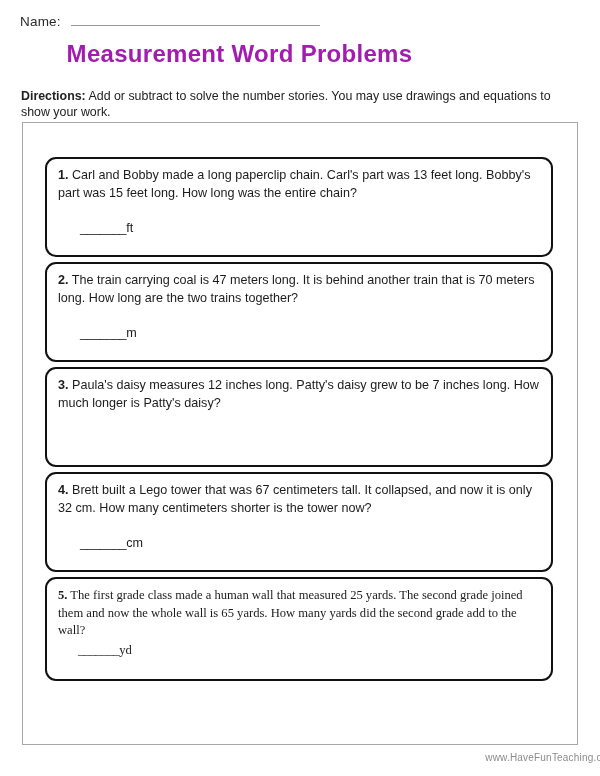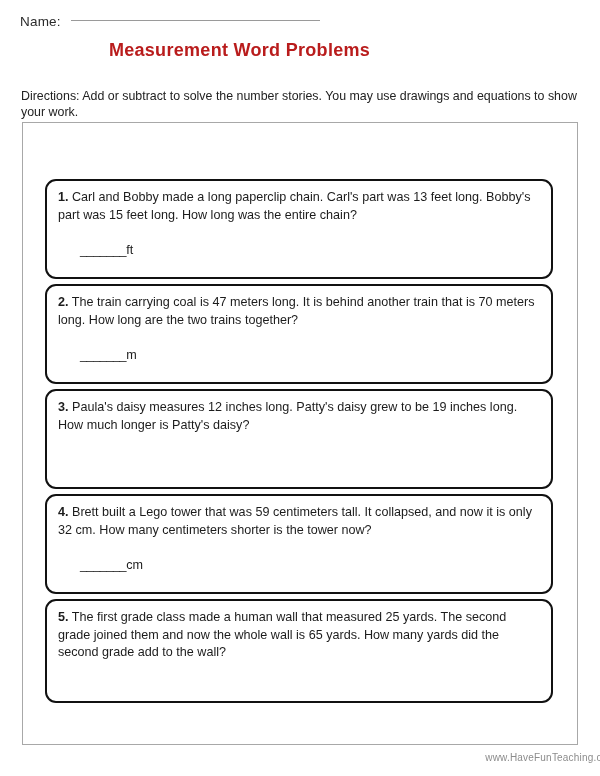--- a/index.html
+++ b/index.html
@@ -17,21 +17,21 @@
     overflow: hidden;
   }
 
   
   .name-row {
     position: absolute;
     left: 20px;
     top: 14px;
     width: 300px;
     display: flex;
-    align-items: center;
+    align-items: flex-end;
   }
   .name-label {
     font-size: 13.5px;
     letter-spacing: .2px;
     color: #2b2b2b;
     white-space: nowrap;
   }
   .name-line {
     flex: 1;
     margin-left: 10px;
@@ -40,71 +40,72 @@
     height: 1px;
   }
 
   
   .page-title {
     position: absolute;
     left: 0;
     top: 40px;
     width: 479px;
     text-align: center;
-    font-size: 18px;
+    font-size: 24px;
     font-weight: bold;
     letter-spacing: .3px;
-    color: #b91c1c;
+    color: #a21caf;
   }
 
   
   .directions {
     position: absolute;
     left: 21px;
     top: 88px;
     width: 558px;
     font-size: 12.4px;
     line-height: 16px;
     color: #222222;
   }
   .directions .d-label {
-    font-weight: normal;
+    font-weight: bold;
   }
 
   
   .sheet-frame {
     position: absolute;
     left: 22px;
     top: 122px;
     width: 556px;
     height: 623px;
     border: 1.2px solid #a8a8a8;
     box-sizing: border-box;
   }
 
   
   .problem-list {
     position: absolute;
     left: 45px;
-    top: 179px;
+    top: 157px;
     width: 446px;
   }
   .problem-box {
     position: relative;
     box-sizing: border-box;
     width: 508px;
     height: 100px;
     border: 2.6px solid #111111;
     border-radius: 11px;
     margin-bottom: 5px;
     padding: 8px 11px 0 11px;
     background: #ffffff;
   }
   .problem-box.tall {
     height: 104px;
+    font-family: Liberation Serif, serif;
   }
   .problem-text {
     font-size: 12.6px;
     line-height: 17.5px;
     color: #1c1c1c;
   }
   .problem-text .q-num {
     font-weight: bold;
   }
   .answer-line {
@@ -163,34 +164,37 @@
     <div class="problem-text">
       <span class="q-num">2.</span><span> The train carrying coal is 47 meters long.  It is behind another train that is 70 meters long.  How long are  the two trains together?</span>
     </div>
     <div class="answer-line">
       <span class="answer-blank">_______</span><span>m</span>
     </div>
   </div>
 
   <div class="problem-box">
     <div class="problem-text">
-      <span class="q-num">3.</span><span> Paula's daisy measures 12 inches long.  Patty's daisy grew to be 19 inches long. How much longer is Patty's daisy?</span>
-    </div>
-  </div>
-
-  <div class="problem-box">
-    <div class="problem-text">
-      <span class="q-num">4.</span><span> Brett built a Lego tower that was 59 centimeters tall.  It collapsed, and now it is only 32 cm.  How many centimeters shorter is the tower now?</span>
+      <span class="q-num">3.</span><span> Paula's daisy measures 12 inches long.  Patty's daisy grew to be 7 inches long. How much longer is Patty's daisy?</span>
+    </div>
+  </div>
+
+  <div class="problem-box">
+    <div class="problem-text">
+      <span class="q-num">4.</span><span> Brett built a Lego tower that was 67 centimeters tall.  It collapsed, and now it is only 32 cm.  How many centimeters shorter is the tower now?</span>
     </div>
     <div class="answer-line">
       <span class="answer-blank">_______</span><span>cm</span>
     </div>
   </div>
 
   <div class="problem-box tall">
     <div class="problem-text">
       <span class="q-num">5.</span><span> The first grade class made a human wall that measured 25 yards.  The second grade joined them and now the whole wall is 65 yards.  How many yards did the second grade add to the wall?</span>
     </div>
+    <div class="answer-line">
+      <span class="answer-blank">_______</span><span>yd</span>
+    </div>
   </div>
 
 </div>
 
 <div class="footer">www.HaveFunTeaching.com</div>
 
 </body></html>

